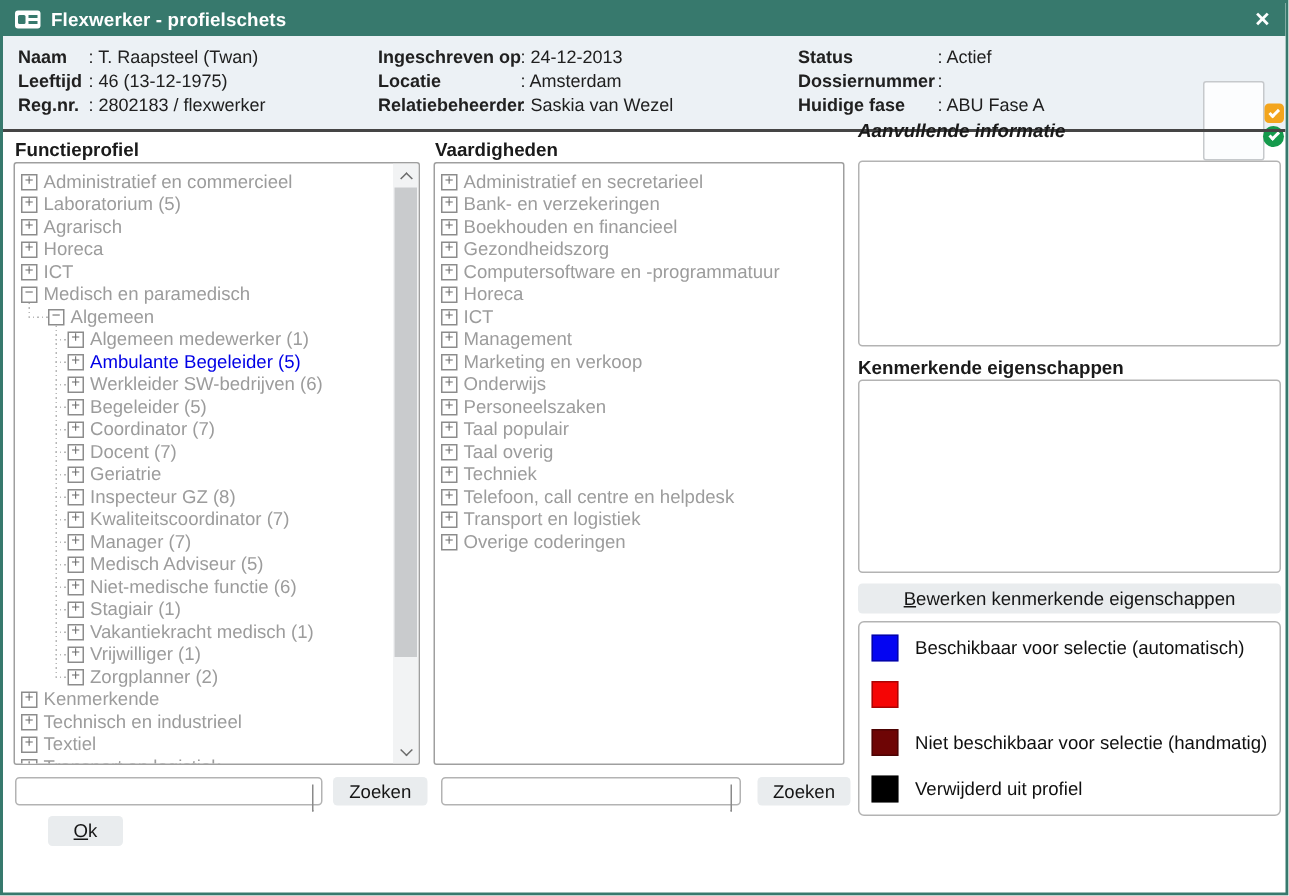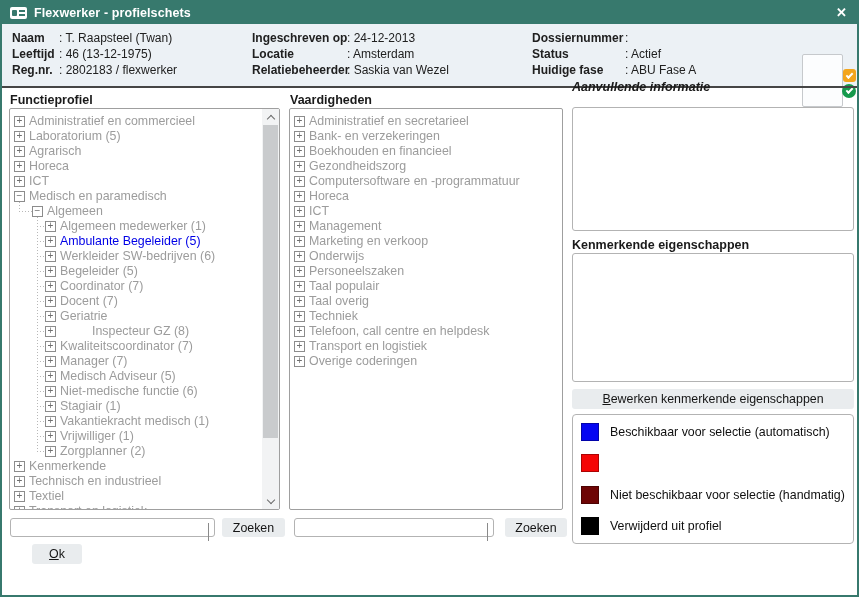--- a/index.html
+++ b/index.html
@@ -111,22 +111,22 @@
         <div class="hfield"><span class="hlabel">Naam</span><span class="hvalue">: T. Raapsteel (Twan)</span></div>
         <div class="hfield"><span class="hlabel">Leeftijd</span><span class="hvalue">: 46 (13-12-1975)</span></div>
         <div class="hfield"><span class="hlabel">Reg.nr.</span><span class="hvalue">: 2802183 / flexwerker</span></div>
       </div>
     <div class="hcol hcol2" id="hcol2">
         <div class="hfield"><span class="hlabel">Ingeschreven op</span><span class="hvalue">: 24-12-2013</span></div>
         <div class="hfield"><span class="hlabel">Locatie</span><span class="hvalue">: Amsterdam</span></div>
         <div class="hfield"><span class="hlabel">Relatiebeheerder</span><span class="hvalue">: Saskia van Wezel</span></div>
       </div>
     <div class="hcol hcol3" id="hcol3">
+        <div class="hfield"><span class="hlabel">Status</span><span class="hvalue">: Actief</span></div>
         <div class="hfield"><span class="hlabel">Dossiernummer</span><span class="hvalue">:</span></div>
-        <div class="hfield"><span class="hlabel">Status</span><span class="hvalue">: Actief</span></div>
         <div class="hfield"><span class="hlabel">Huidige fase</span><span class="hvalue">: ABU Fase A</span></div>
       </div>
     <div class="photo-box"></div>
     <div class="badge badge-orange">
         <span class="check"></span>
       </div>
     <div class="badge badge-green">
         <span class="check"></span>
       </div>
   </div>
@@ -201,21 +201,21 @@
           <span class="tlabel" style="left: 50px;">Docent (7)</span>
         </div>
         <div class="trow" style="top: 200px; right: 0px;">
           <span class="stub" style="left: 27px; width: 8px;"></span>
           <span class="tw" style="left: 35px;">+</span>
           <span class="tlabel" style="left: 50px;">Geriatrie</span>
         </div>
         <div class="trow" style="top: 215px; right: 0px;">
           <span class="stub" style="left: 27px; width: 8px;"></span>
           <span class="tw" style="left: 35px;">+</span>
-          <span class="tlabel" style="left: 50px; margin-left: 32px;">Inspecteur GZ (8)</span>
+          <span class="tlabel" style="left: 50px;">Inspecteur GZ (8)</span>
         </div>
         <div class="trow" style="top: 230px; right: 0px;">
           <span class="stub" style="left: 27px; width: 8px;"></span>
           <span class="tw" style="left: 35px;">+</span>
           <span class="tlabel" style="left: 50px;">Kwaliteitscoordinator (7)</span>
         </div>
         <div class="trow" style="top: 245px; right: 0px;">
           <span class="stub" style="left: 27px; width: 8px;"></span>
           <span class="tw" style="left: 35px;">+</span>
           <span class="tlabel" style="left: 50px;">Manager (7)</span>

